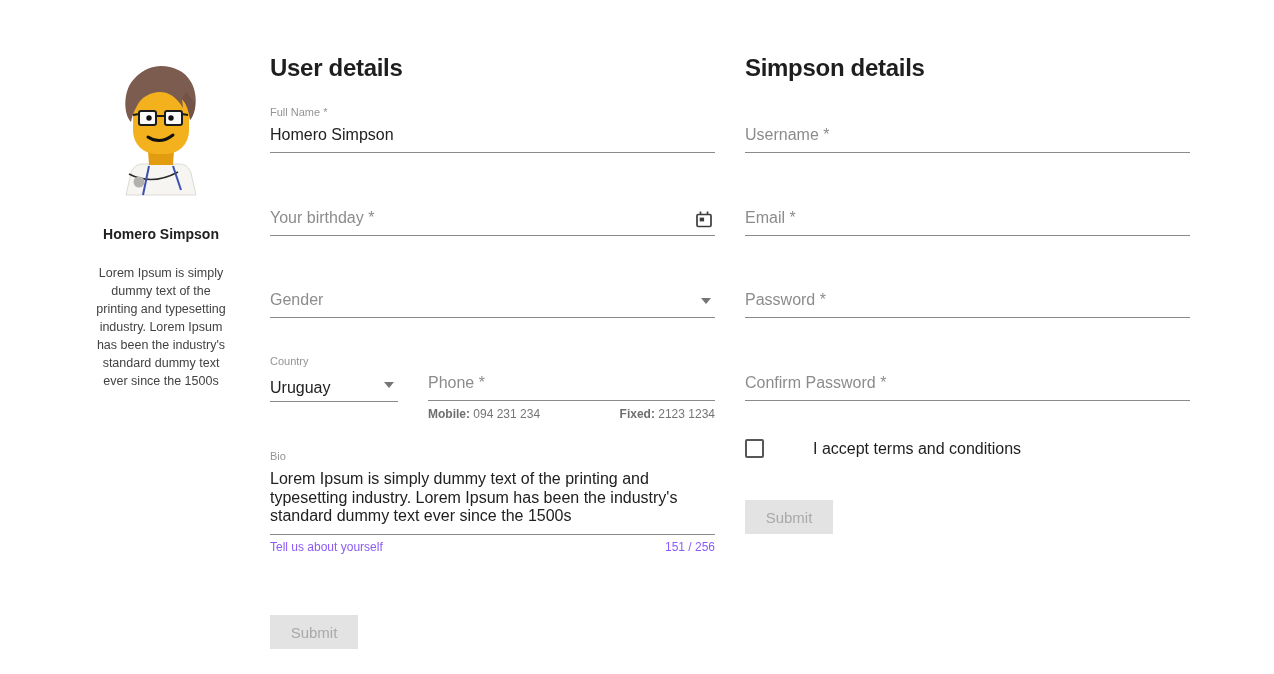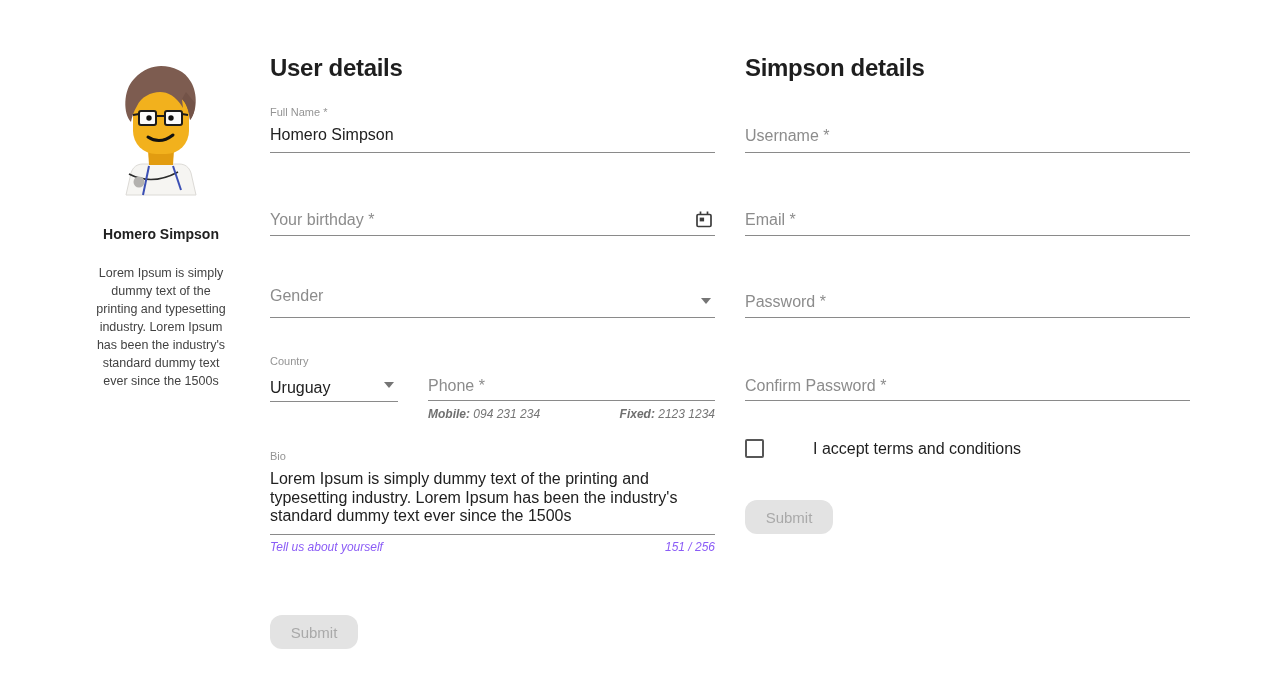--- a/index.html
+++ b/index.html
@@ -27,21 +27,21 @@
   .account-col { left: 745px; }
   .col h2 {
     position: absolute; top: 54px; left: 0; margin: 0;
     font-size: 24px; font-weight: 700; color: #1e1e1e; letter-spacing: -0.3px;
   }
 
   .field {
     position: absolute; left: 0; width: 445px;
     border-bottom: 1px solid #8a8a8a;
   }
-  .field.bare { display: flex; }
+  .field.bare { display: flex; align-items: flex-end; padding-bottom: 8px; }
   .mini-label { display: block; font-size: 11px; color: #949494; }
   .field input {
     width: 100%; border: none; outline: none; background: transparent;
     font-family: inherit; font-size: 16px; color: #212121; padding: 0;
   }
   .field input::placeholder { color: #8c8c8c; opacity: 1; }
 
   .fld-fullname { top: 106px; height: 47px; }
   .fld-fullname input { margin-top: 8px; }
   .fld-birthday { top: 204px; height: 32px; }
@@ -59,36 +59,36 @@
     border-left: 5px solid transparent; border-right: 5px solid transparent;
     border-top: 6px solid #757575;
   }
   .cal-btn {
     position: absolute; right: 1px; bottom: 5px;
     width: 20px; height: 20px; padding: 0; border: none; background: none; cursor: pointer;
   }
 
   .helper-row {
     position: absolute; display: flex; justify-content: space-between;
-    font-size: 12px; color: #757575; font-style: italic;
+    font-size: 12px; color: #757575;
   }
   .phone-helpers { top: 407px; left: 158px; width: 287px; }
   .helper-row b { color: #6f6f6f; }
 
   .fld-bio { top: 450px; height: 85px; }
   .fld-bio textarea {
     display: block; width: 100%; height: 57px; margin-top: 8px;
     border: none; outline: none; resize: none; background: transparent; overflow: hidden;
     font-family: inherit; font-size: 16px; line-height: 18.5px; color: #212121; padding: 0;
   }
   .bio-helpers { top: 540px; left: 0; width: 445px; font-size: 12px; color: #8b5cf6; }
 
   .submit-btn {
     position: absolute; left: 0; width: 88px; height: 34px;
-    border: none; border-radius: 12px;
+    border: none; border-radius: 0;
     background: #e3e3e3; color: #a9a9a9;
     font-family: inherit; font-size: 15px;
   }
   .user-submit { top: 615px; }
   .account-submit { top: 500px; }
 
   .fld-username { top: 120px; height: 33px; }
   .fld-email    { top: 204px; height: 32px; }
   .fld-password { top: 287px; height: 31px; }
   .fld-confirm  { top: 371px; height: 30px; }

